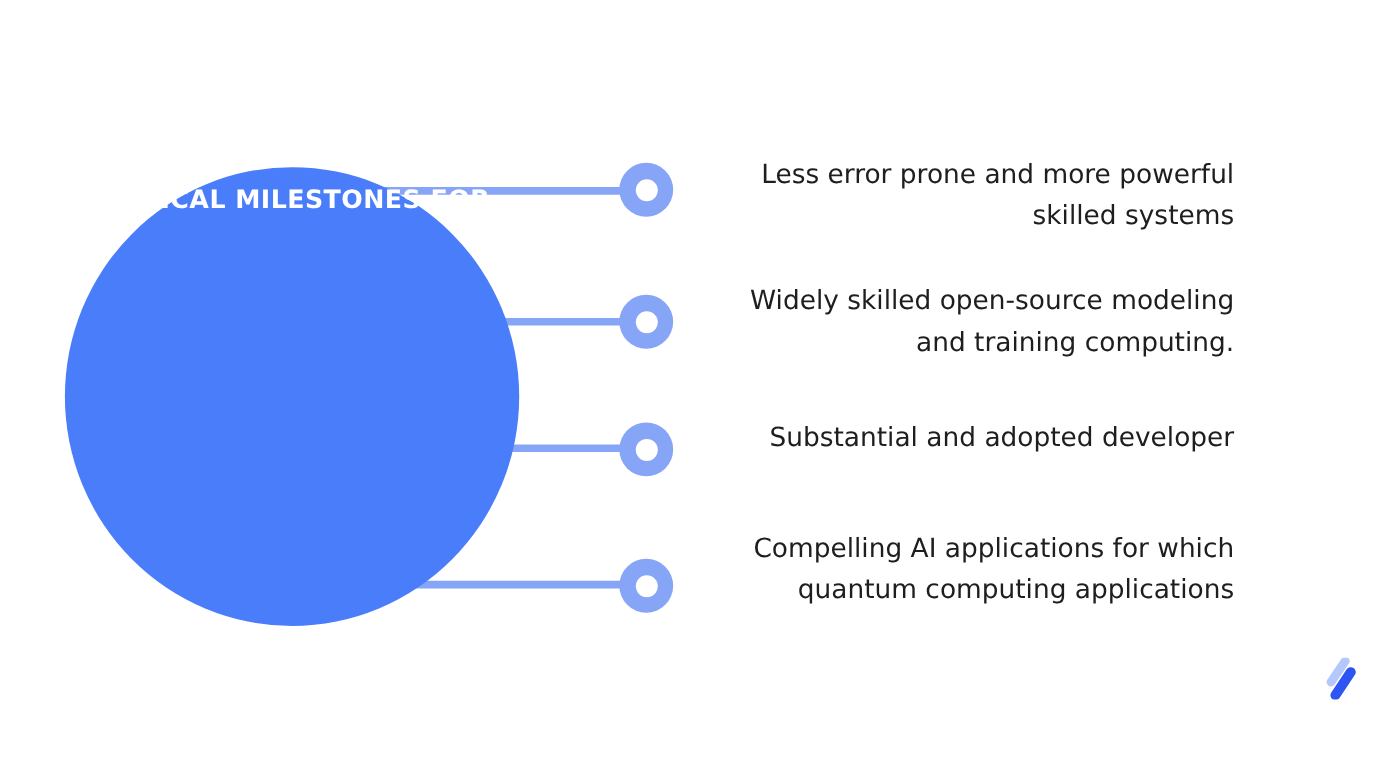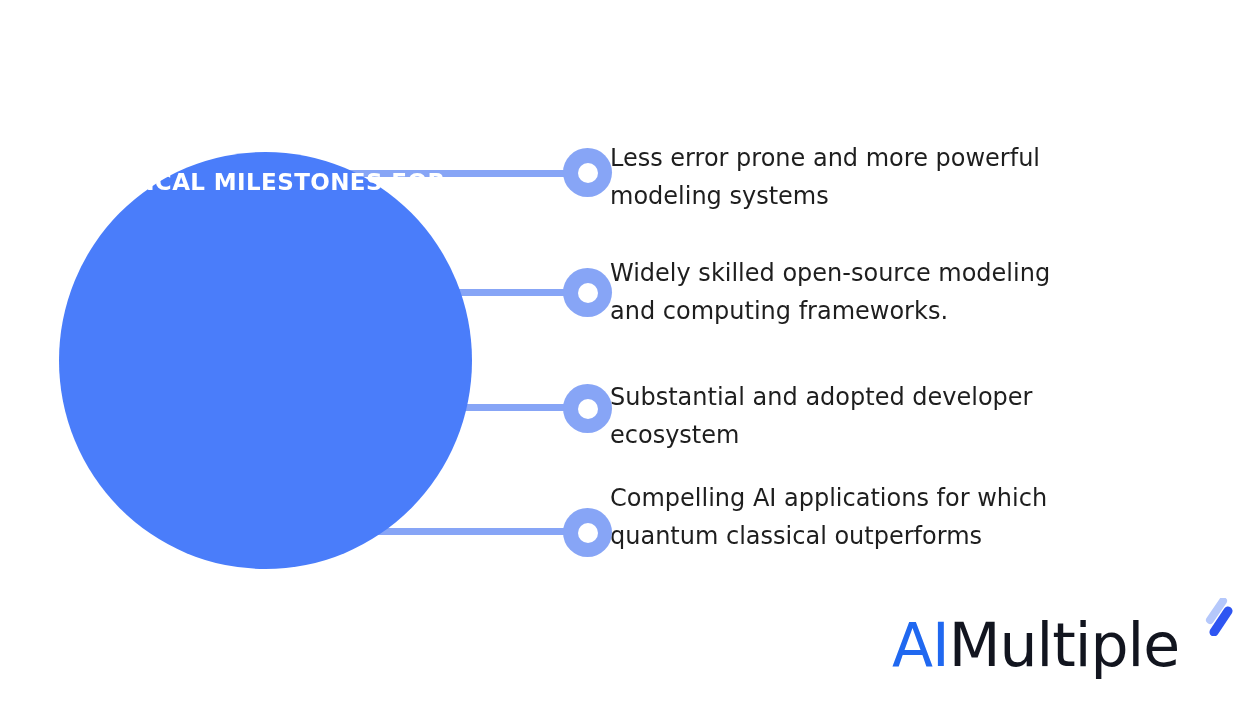--- a/index.html
+++ b/index.html
@@ -42,24 +42,24 @@
     border-radius:50%;
     z-index:3;
     display:flex;align-items:center;justify-content:center;
   }
   .ring-hole{
     width:20px;height:20px;background:#fff;border-radius:50%;
   }
 
   
   .milestone{
-    position:absolute;left:610px;width:540px;
+    position:absolute;left:582px;width:540px;
     color:var(--body-text,#1e1e1e);
     font-size:24px;line-height:38px;
-    text-align:left;
+    text-align:right;
   }
 
   
   .logo{
     position:absolute;left:888px;top:600px;width:360px;height:100px;
     z-index:2;
   }
   .logo-text{
     position:absolute;left:4px;top:10px;
     font-size:60px;line-height:70px;letter-spacing:-1px;
@@ -97,41 +97,37 @@
     <div class="ring-hole"></div>
   </div>
 
   <div class="connector-line" style="top:528px"></div>
   <div class="connector-ring" style="top:508px">
     <div class="ring-hole"></div>
   </div>
 
   <div class="milestone" style="top:139px">
     <div>Less error prone and more powerful</div>
-    <div>modeling systems</div>
+    <div>skilled systems</div>
   </div>
 
   <div class="milestone" style="top:254px">
     <div>Widely skilled open-source modeling</div>
-    <div>and computing frameworks.</div>
+    <div>and training computing.</div>
   </div>
 
   <div class="milestone" style="top:378px">
     <div>Substantial and adopted developer</div>
-    <div>ecosystem</div>
   </div>
 
   <div class="milestone" style="top:479px">
     <div>Compelling AI applications for which</div>
-    <div>quantum classical outperforms</div>
+    <div>quantum computing applications</div>
   </div>
 
   <div class="logo">
-    <div class="logo-text">
-      <span class="logo-prefix">AI</span><span class="logo-suffix">Multiple</span>
-    </div>
     <svg class="logo-bolt" viewBox="0 0 30 38" xmlns="http://www.w3.org/2000/svg">
       <line x1="6" y1="22" x2="19" y2="3" stroke="var(--bolt-light,#b5c8fb)" stroke-width="8" stroke-linecap="round"></line>
       <line x1="10" y1="34" x2="24" y2="13" stroke="var(--bolt-dark,#2e55f2)" stroke-width="9" stroke-linecap="round"></line>
     </svg>
   </div>
 
 </div>
 
 </body></html>

